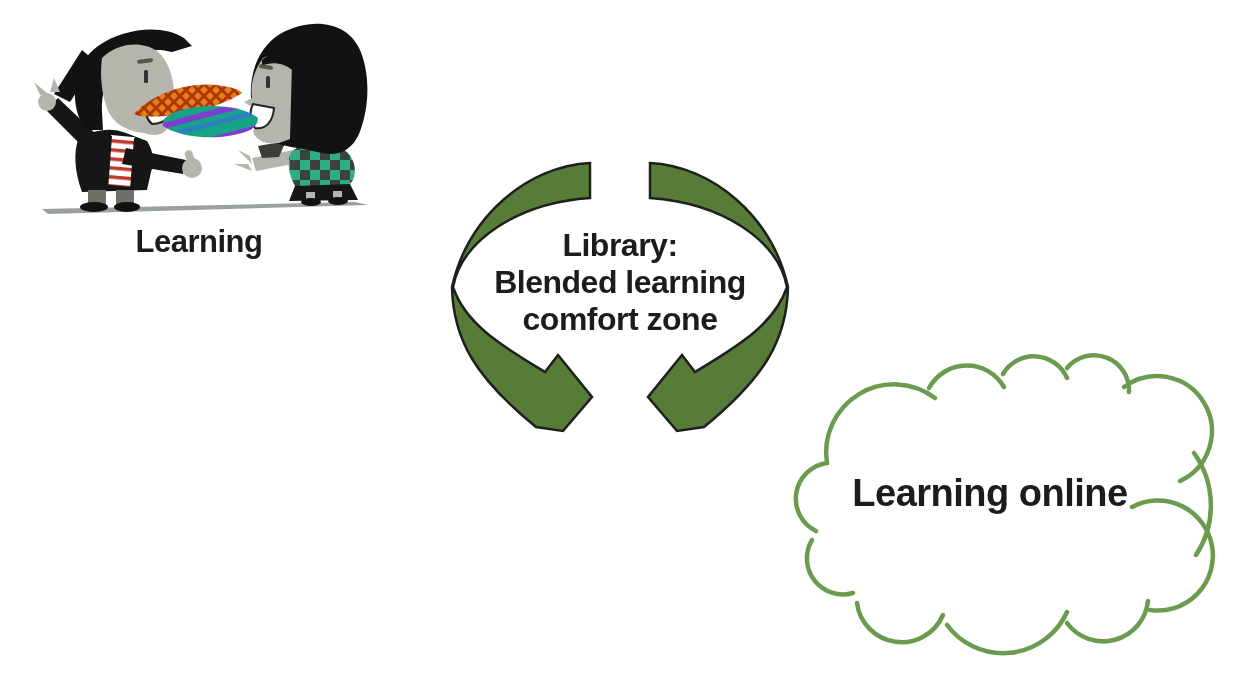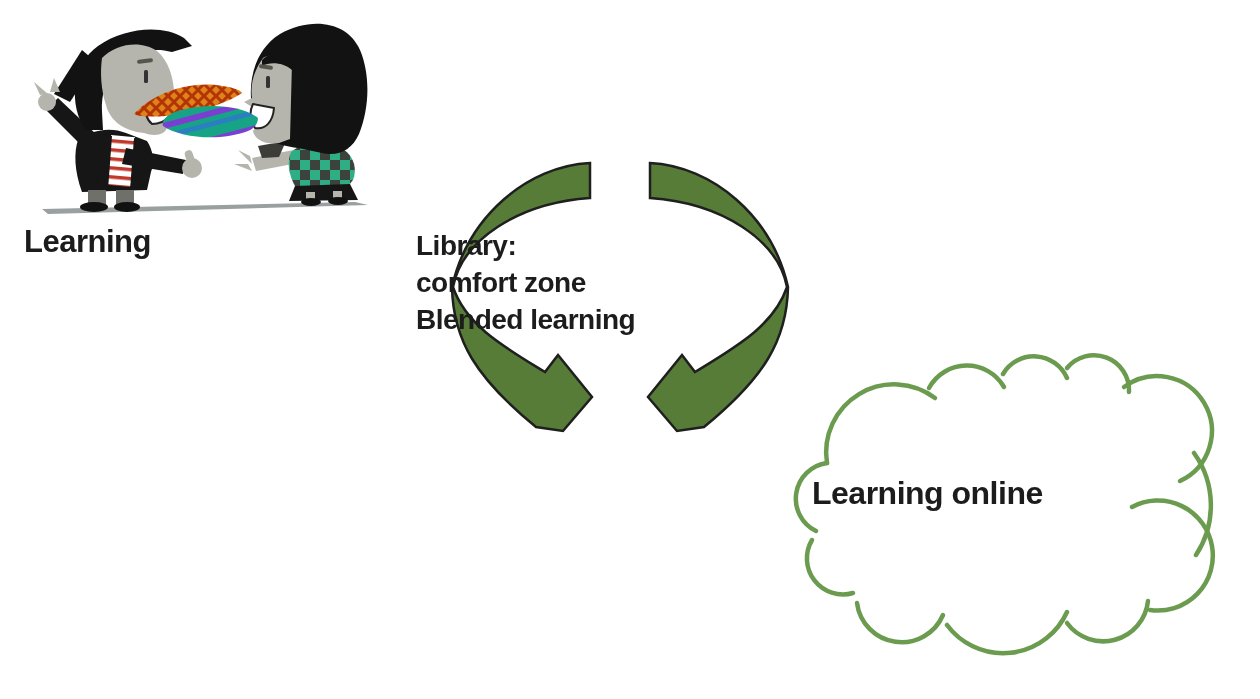--- a/index.html
+++ b/index.html
@@ -6,25 +6,26 @@
   body{
     width:1260px;height:699px;overflow:hidden;position:relative;
     background:#ffffff;
     font-family:"Liberation Sans", sans-serif;
   }
   .canvas{position:absolute;inset:0;}
   .label{
     position:absolute;
     font-weight:bold;
     color:#1c1c1c;
+    text-align:center;
     letter-spacing:-0.5px;
   }
   .label-f2f{left:24px;top:223px;width:350px;font-size:31px;line-height:38px;}
-  .label-blended{left:416px;top:227px;width:368px;font-size:28px;line-height:37px;}
-  .label-online{left:812px;top:476px;width:356px;font-size:32px;line-height:34px;}
+  .label-blended{left:436px;top:227px;width:368px;font-size:32px;line-height:37px;}
+  .label-online{left:812px;top:476px;width:356px;font-size:38px;line-height:34px;}
   svg{position:absolute;display:block;}
   #clipart{left:0;top:0;}
   #arrows{left:440px;top:148px;}
   #cloud{left:780px;top:345px;}
 </style>
 </head>
 <body>
 
 <div class="canvas">
 
@@ -105,22 +106,22 @@
     <div>Learning</div>
   </div>
 
   <svg id="arrows" width="370" height="292" viewBox="0 0 370 292">
     <path d="M150 15 C88 18 28 68 12 139 C13 192 36 230 96 279 L123 283 L152 249 L118 207 L105 224 C66 200 26 178 13 139 C22 92 78 55 150 50 Z" stroke-width="2.5" fill="#567c38" stroke="#1f1f1f"></path>
     <path d="M210 15 C272 18 332 68 348 139 C347 192 324 230 264 279 L237 283 L208 249 L242 207 L255 224 C294 200 334 178 347 139 C338 92 282 55 210 50 Z" stroke-width="2.5" fill="#567c38" stroke="#1f1f1f"></path>
   </svg>
 
   <div class="label label-blended">
     <div>Library:</div>
+    <div>Blended learning</div>
     <div>comfort zone</div>
-    <div>Blended learning</div>
   </div>
 
   <svg id="cloud" width="440" height="330" viewBox="0 0 440 330">
     <g fill="none" stroke-width="4.5" stroke-linecap="round">
       <path d="M47 118 A68 68 0 0 1 155 53" stroke="#6b9b4f"></path>
       <path d="M149 43 A43 43 0 0 1 224 42" stroke="#6b9b4f"></path>
       <path d="M223 29 A36 36 0 0 1 287 33" stroke="#6b9b4f"></path>
       <path d="M287 23 A35 35 0 0 1 349 47" stroke="#6b9b4f"></path>
       <path d="M344 42 A55 55 0 1 1 400 136" stroke="#6b9b4f"></path>
       <path d="M414 108 A90 90 0 0 1 416 210" stroke="#6b9b4f"></path>

